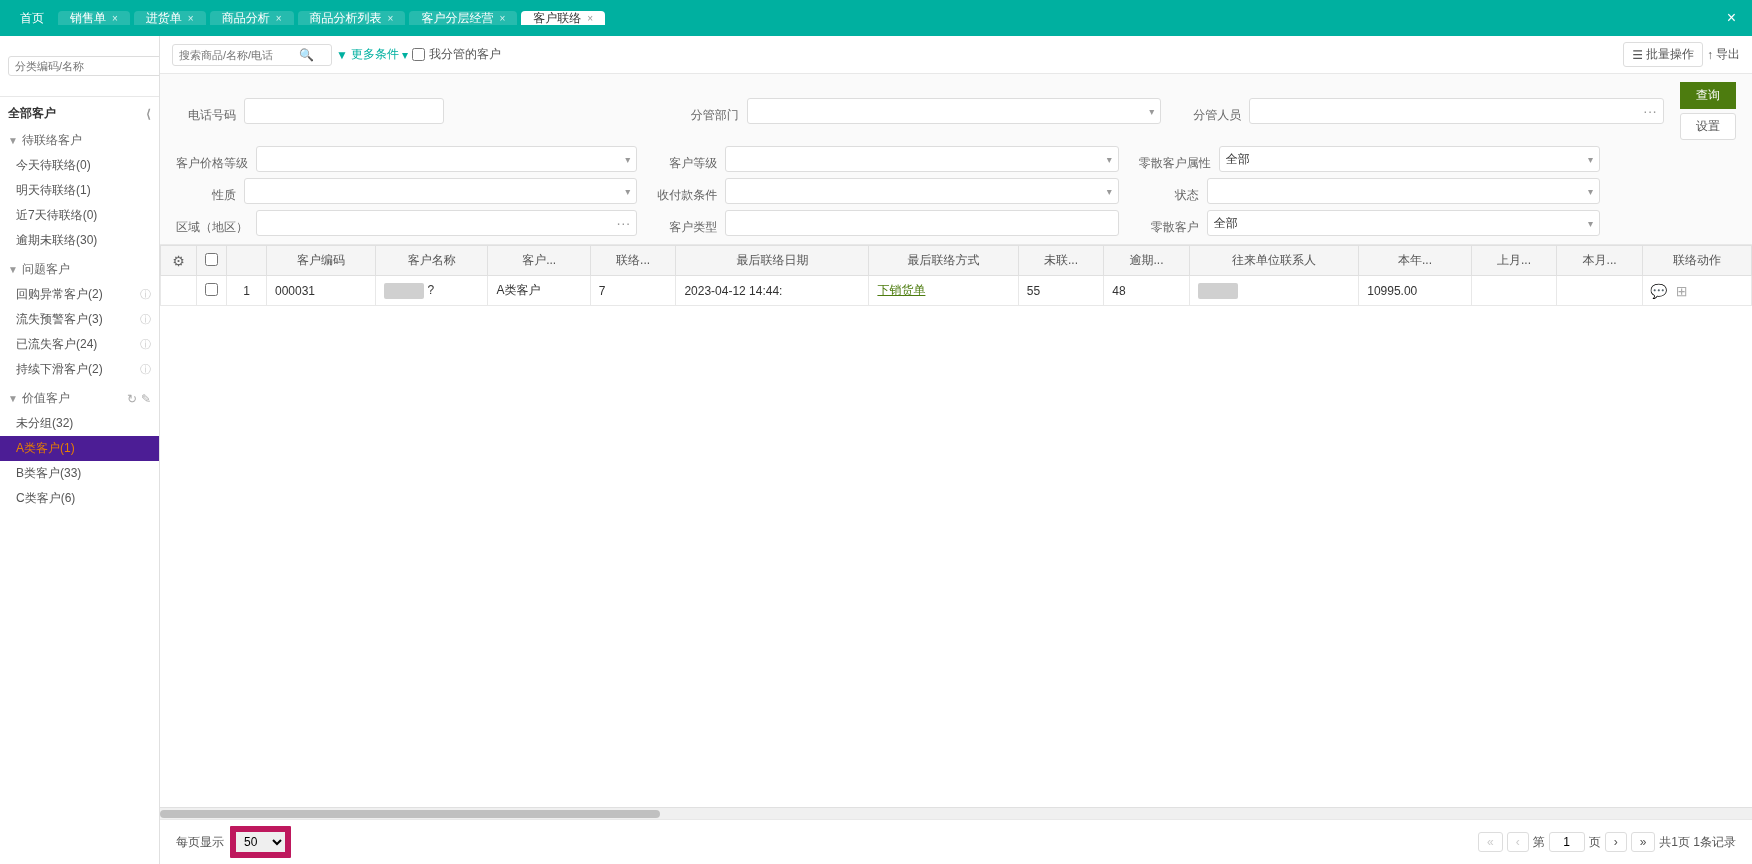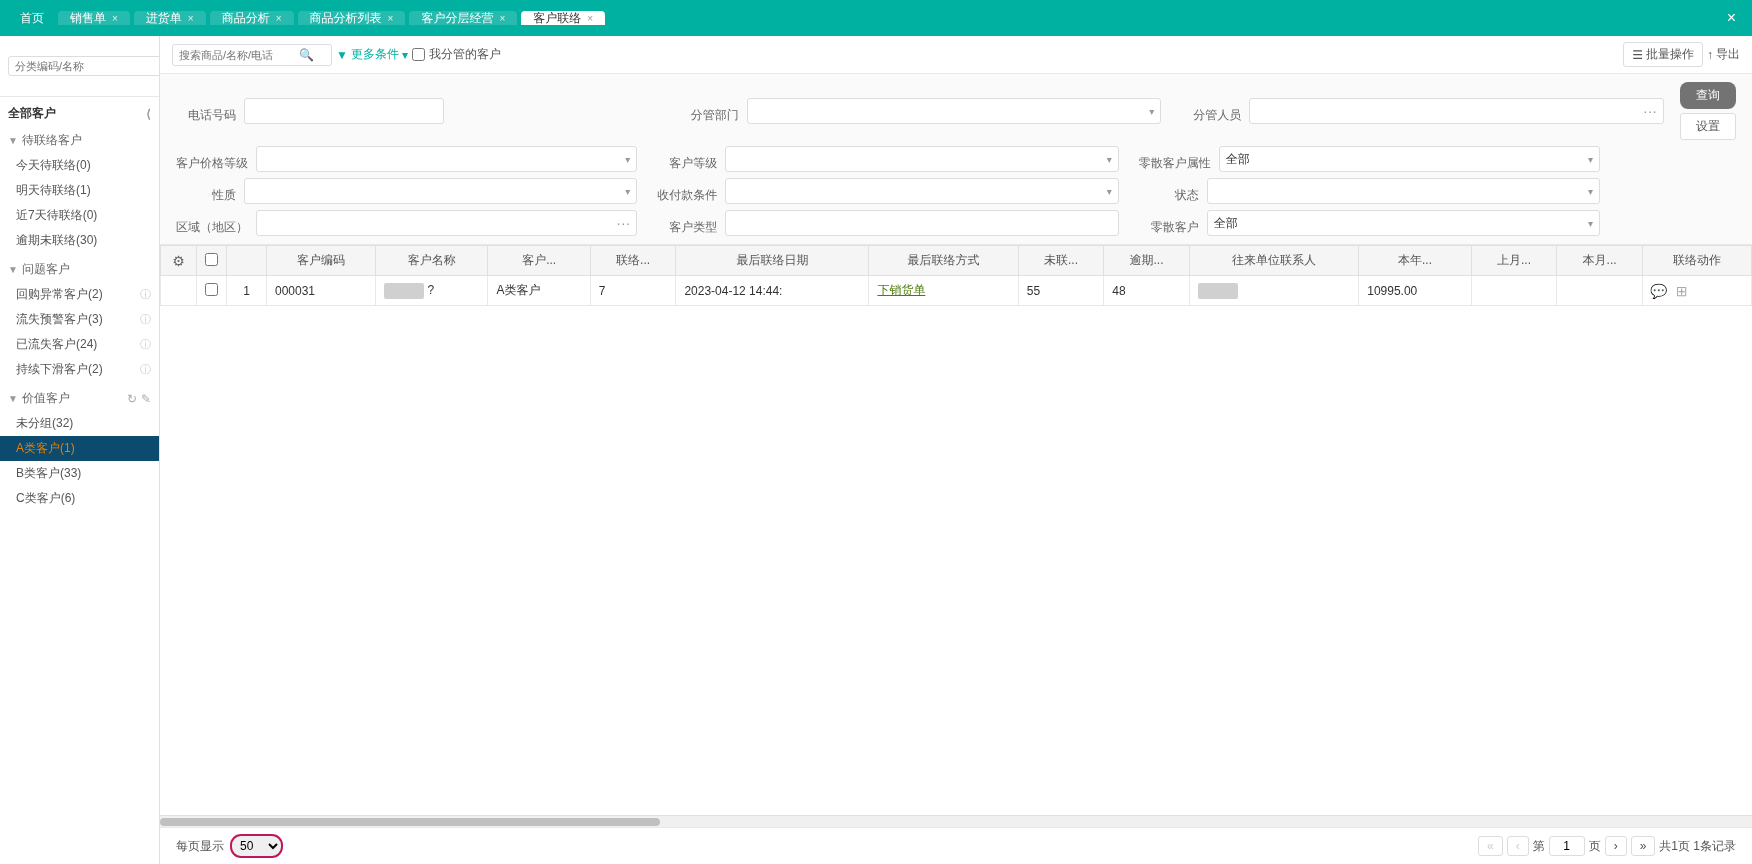--- a/index.html
+++ b/index.html
@@ -116,21 +116,21 @@
       font-size: 10px;
     }
     .sidebar-item {
       padding: 4px 8px 4px 16px;
       color: #555;
       cursor: pointer;
       display: flex;
       align-items: center;
       justify-content: space-between;
     }
-    .sidebar-item.active { background: #0c4a6e; color: #e67e00; }
+    .sidebar-item.active { background: #4c1d95; color: #e67e00; }
     .sidebar-item .item-label { flex: 1; }
     .sidebar-item .item-icon {
       color: #ccc;
       font-size: 11px;
     }
 
     
     .content-area {
       flex: 1;
       display: flex;
@@ -240,24 +240,24 @@
     .filter-field .select-box .chevron {
       color: #999;
       font-size: 10px;
     }
     .filter-field .select-box .dots {
       color: #999;
       font-size: 14px;
     }
     .filter-separator { width: 20px; }
     .btn-query {
-      background: #737373;
+      background: #4d7c0f;
       color: white;
       border: none;
-      border-radius: 8px;
+      border-radius: 0;
       padding: 5px 16px;
       cursor: pointer;
       font-size: 12px;
     }
     .btn-setting {
       background: white;
       color: #555;
       border: 1px solid #ddd;
       border-radius: 3px;
       padding: 4px 12px;
@@ -313,22 +313,22 @@
       border-top: 1px solid #e8e8e8;
       background: white;
     }
     .page-size {
       display: flex;
       align-items: center;
       gap: 6px;
       color: #555;
     }
     .page-size select {
-      border: 2px solid #be185d;
-      border-radius: 11px;
+      border: 6px solid #be185d;
+      border-radius: 1px;
       padding: 2px 4px;
       font-size: 12px;
     }
     .page-nav {
       display: flex;
       align-items: center;
       gap: 4px;
       color: #555;
     }
     .page-nav .page-btn {

